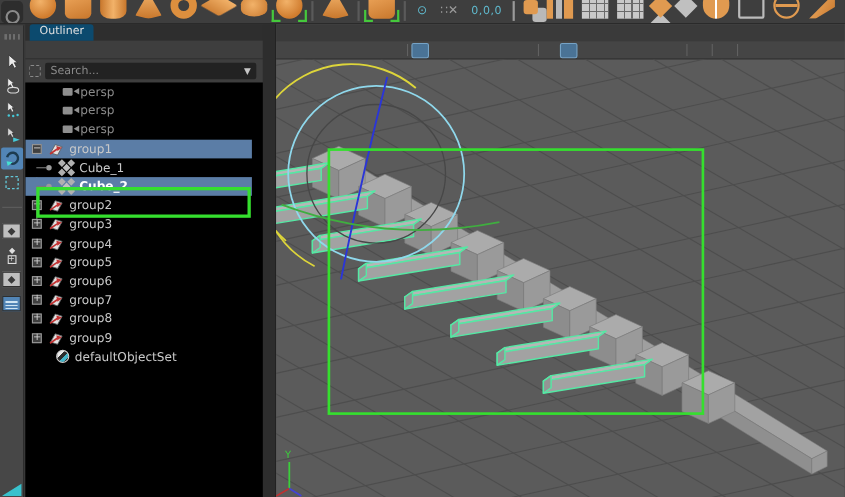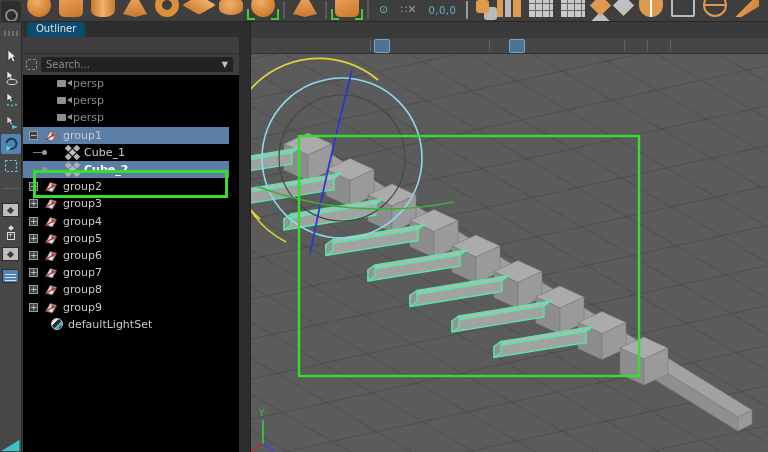--- a/index.html
+++ b/index.html
@@ -69,21 +69,21 @@
   .filtericon{width:11px;height:11px;border:1px dashed #8a8a8a;border-radius:2px;flex:none;}
   .searchbox{flex:1;height:15px;background:#222;border-radius:2px;display:flex;align-items:center;padding:0 5px;}
   .searchbox .ph{font-size:10px;color:#8a8a8a;flex:1;}
   .searchbox .caret{font-size:8px;color:#c5c5c5;}
   .otree{position:absolute;left:0;top:53px;right:0;bottom:0;background:#000000;overflow:hidden;}
   .orow{height:17.2px;display:flex;align-items:center;position:relative;padding-left:6px;color:#c9c9c9;font-size:11px;width:206px;}
   .orow.sel{background:var(--selection);}
   .orow.dim{color:#8a8a8a;}
   .orow.bold .lbl{color:#fff;font-weight:bold;text-align:center;}
   .orow.cam{padding-left:34px;}
-  .orow.child{padding-left:44px;}
+  .orow.child{padding-left:32px;}
   .orow.setrow{padding-left:28px;}
   .orow .lbl{margin-left:5px;white-space:nowrap;}
   .exp{width:9px;height:9px;border:1px solid #9a9a9a;background:#404040;color:#d5d5d5;font-size:9px;line-height:7px;
     text-align:center;margin-right:6px;flex:none;}
   .ic-cam{width:9px;height:7px;background:#8f8f8f;border-radius:1px;position:relative;flex:none;margin-right:2px;}
   .ic-cam::after{content:'';position:absolute;left:10px;top:0;width:0;height:0;
     border-top:3.5px solid transparent;border-bottom:3.5px solid transparent;border-right:5px solid #8f8f8f;}
   .ic-mesh{width:5px;height:5px;background:#c0c0c0;transform:rotate(45deg);flex:none;margin:0 4px 0 3px;
     box-shadow:-6px 0 0 #b0b0b0,6px 0 0 #b0b0b0,0 -6px 0 #b0b0b0,0 6px 0 #b0b0b0;}
   .ic-set{width:12px;height:12px;border-radius:50%;border:1px solid #cdcdcd;flex:none;
@@ -396,21 +396,21 @@
           <polygon points="2,10 6.2,2.5 12.5,4.5 8.3,12" fill="#e2e2e2" stroke="#606060" stroke-width="0.8"></polygon>
           <path d="M1.5,11 L8,6.5" stroke="#c23232" stroke-width="1.5" fill="none"></path>
           <polygon points="7.2,3.8 12.3,5.3 8.2,8.3" fill="#c23232"></polygon>
         </svg>
 
     <span class="lbl">group9</span>
   </div>
       <div class="orow setrow">
 
     <span class="ic-set"></span>
-    <span class="lbl">defaultLightSet</span>
+    <span class="lbl">defaultObjectSet</span>
   </div>
     </div>
   <div class="oscroll">
     <span class="ar up">▲</span>
     <div class="thumb"></div>
     <span class="ar dn">▼</span>
   </div>
 </div>
 <div id="scrollgap"></div>
 

